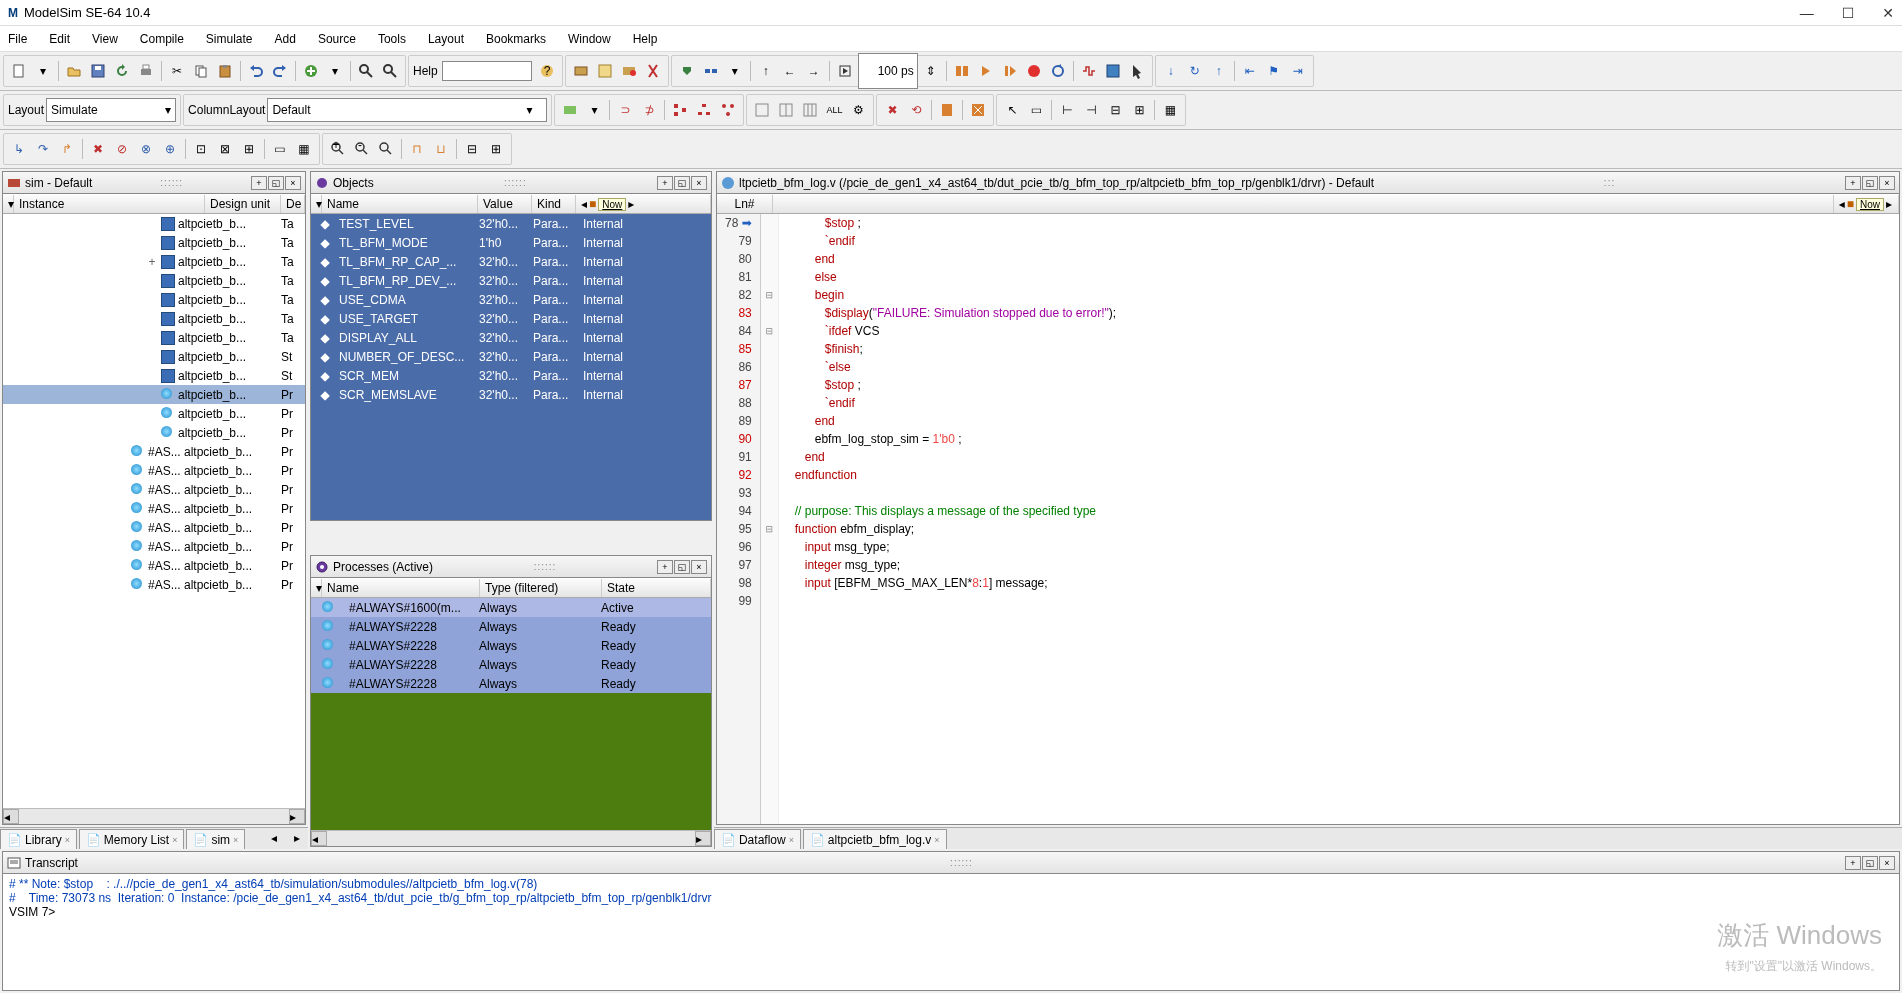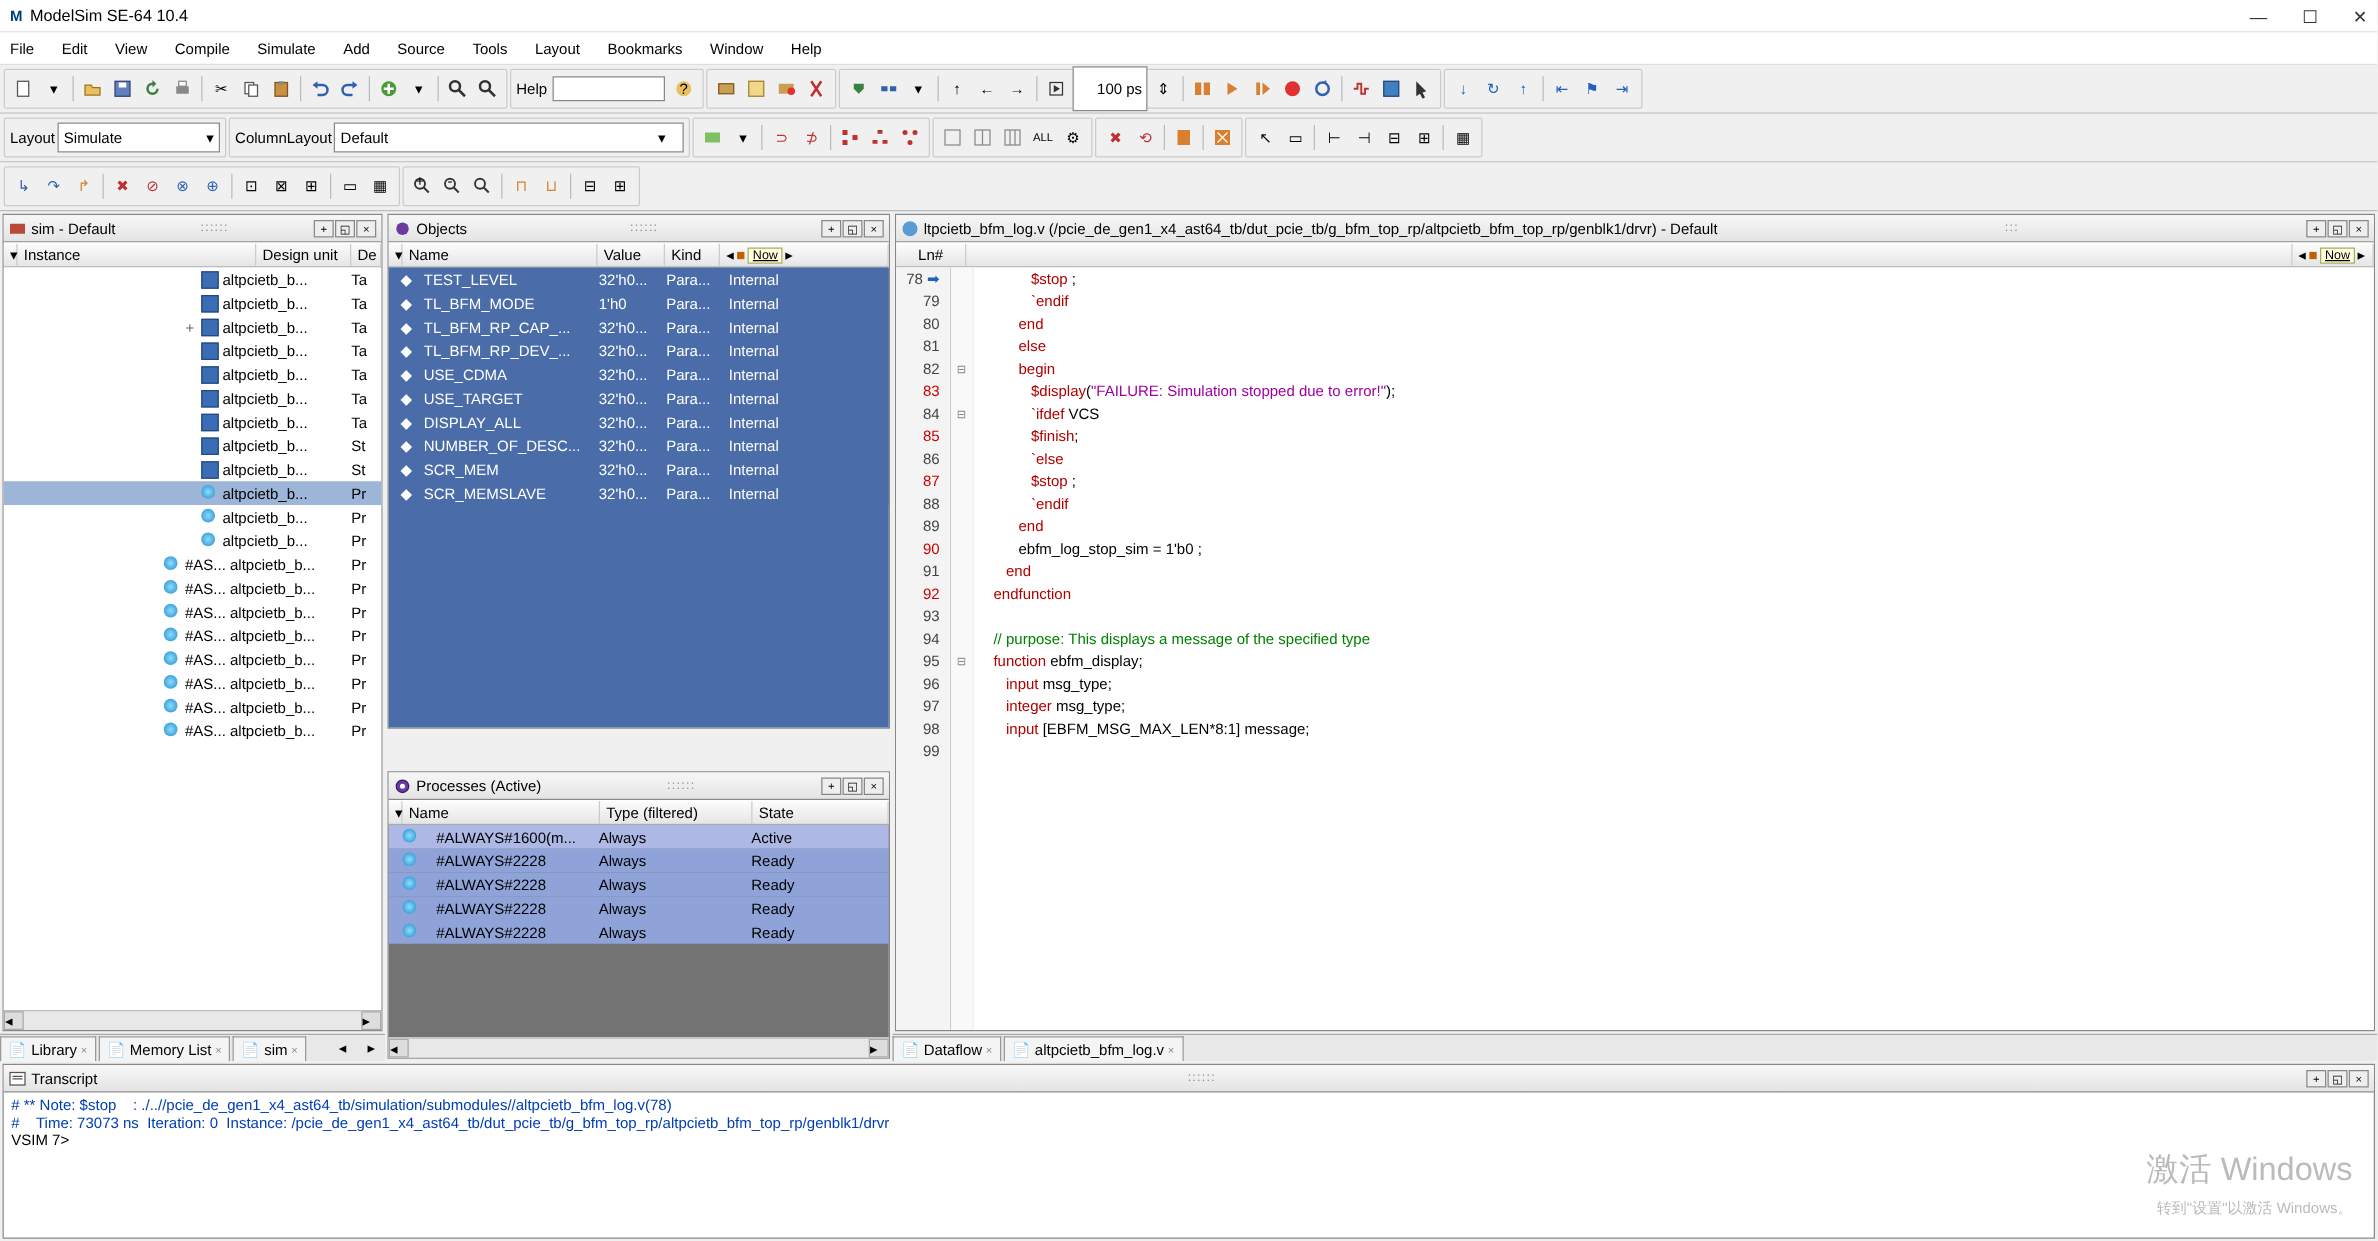--- a/index.html
+++ b/index.html
@@ -49,21 +49,21 @@
 .gutter { background: #f4f4f4; border-right: 1px solid #ccc; text-align: right; padding: 0 8px; color: #444; }
 .gutter .ln { height: 18px; line-height: 18px; }
 .gutter .ln.red { color: #c00; }
 .fold { width: 18px; background: #f9f9f9; border-right: 1px solid #eee; }
 .fold div { height: 18px; text-align: center; color: #888; font-size: 9px; line-height: 18px; }
 .code-lines { padding-left: 6px; }
 .code-lines .cl { height: 18px; line-height: 18px; white-space: pre; }
 .kw { color: #b00000; }
 .cm { color: #008000; }
 .str { color: #a000a0; }
-.num { color: #000000; }
+.num { color: #ef4444; }
 .arrow-mark { color: #2060c0; }
 .transcript-pane { height: 140px; border: 1px solid #888; margin: 2px; background: #fff; display: flex; flex-direction: column; }
 .transcript-body { flex: 1; overflow: auto; font-family: Consolas, monospace; font-size: 13px; padding: 3px 6px; }
 .transcript-body .tl { white-space: pre; }
 .tb .blue { color: #003db5; }
 .tb .red { color: #b50000; }
 .scroll-placeholder { height: 16px; background: #e8e8e8; border-top: 1px solid #bbb; display: flex; }
 .scroll-placeholder .sb-left, .scroll-placeholder .sb-right { width: 16px; background: #ddd; border: 1px solid #aaa; }
 .help-box { display: flex; align-items: center; gap: 4px; }
 .help-box input { border: 1px solid #888; height: 20px; width: 90px; padding: 0 3px; }
@@ -727,41 +727,41 @@
           </div>
           <div class="row objrow">
             <span style="width:28px;text-align:center">◆</span>
             <span style="width:140px">SCR_MEMSLAVE</span>
             <span style="width:54px">32'h0...</span>
             <span style="width:50px">Para...</span>
             <span>Internal</span>
           </div>
         </div>
     </div>
-    <div class="pane" style="height:230px">
+    <div class="pane" style="height:292px">
       <div class="pane-head">
         <svg class="icon" viewBox="0 0 14 14">
             <circle cx="7" cy="7" r="5" fill="#6a3aa0" stroke="#3a1a60"></circle>
             <circle cx="7" cy="7" r="2" fill="#fff"></circle>
           </svg>
         <span class="t">Processes (Active)</span>
         <span class="dots">::::::</span>
         <div class="ctl">
             <span>+</span>
             <span>◱</span>
             <span>×</span>
           </div>
       </div>
       <div class="colhead">
         <div style="width:10px">▾</div>
         <div style="width:158px">Name</div>
         <div style="width:122px">Type (filtered)</div>
         <div style="flex:1">State</div>
       </div>
-      <div class="listbody" id="proc-rows" style="background:#737373">
+      <div class="listbody" id="proc-rows" style="background:#4d7c0f">
           <div class="row procrow active">
             <span style="width:38px;text-align:center"><span class="tree-icon ball"></span></span>
             <span style="width:130px">#ALWAYS#1600(m...</span>
             <span style="width:122px">Always</span>
             <span>Active</span>
           </div>
           <div class="row procrow">
             <span style="width:38px;text-align:center"><span class="tree-icon ball"></span></span>
             <span style="width:130px">#ALWAYS#2228</span>
             <span style="width:122px">Always</span>

